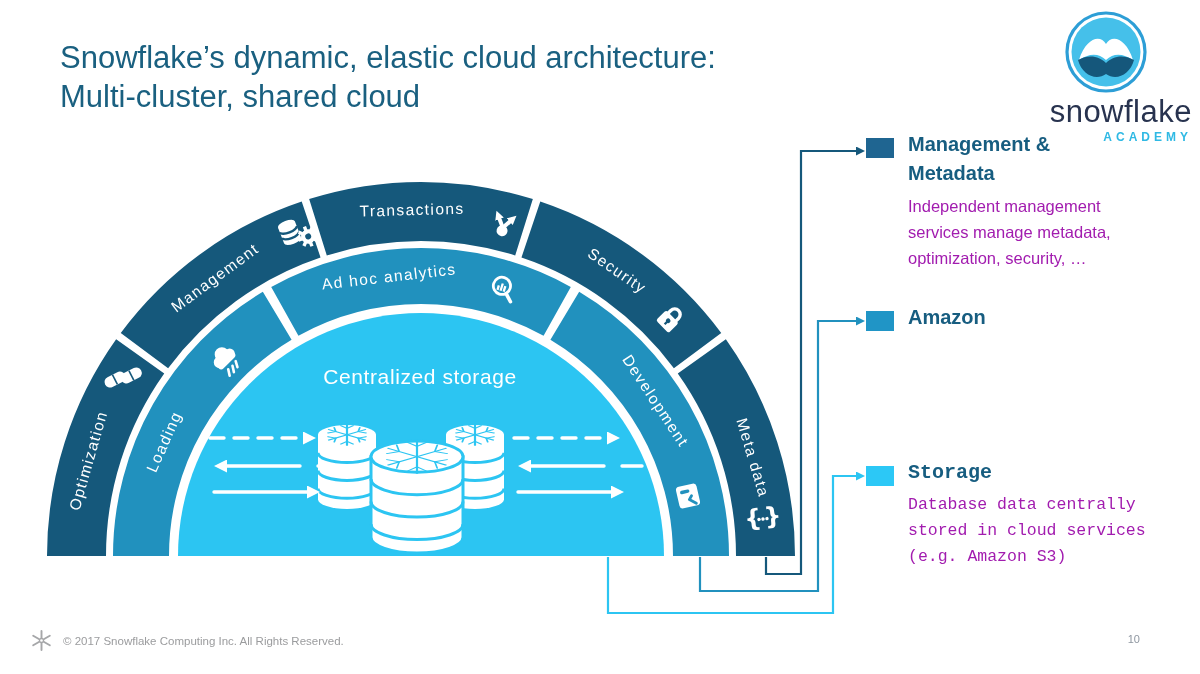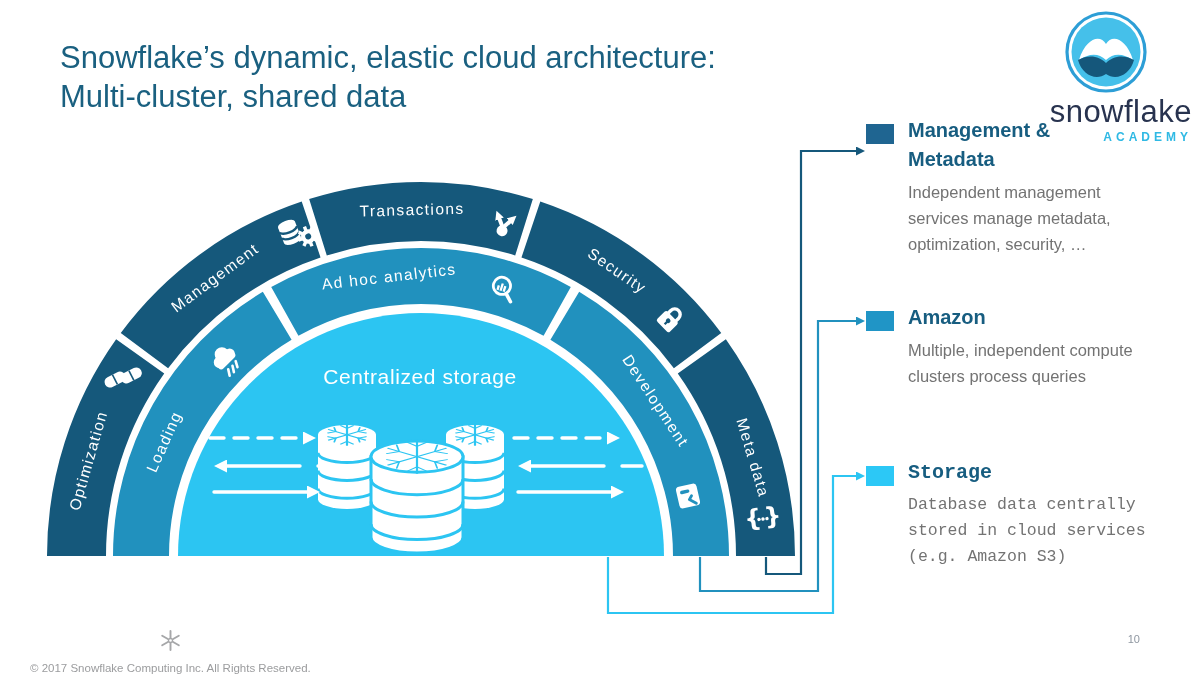--- a/index.html
+++ b/index.html
@@ -21,36 +21,36 @@
   .ring-label{fill:#ffffff;font-size:15.5px;letter-spacing:1.4px;text-anchor:middle;dominant-baseline:middle;
               font-family:"Liberation Sans",sans-serif;}
   .center-label{fill:#ffffff;font-size:21px;letter-spacing:.6px;text-anchor:middle;font-family:"Liberation Sans",sans-serif;}
   .conn{fill:none;stroke-width:2.2px;}
   
   .legend-item{position:absolute;left:866px;width:330px;}
   .lg-swatch{position:absolute;left:0;top:8px;width:28px;height:20px;}
   .lg-body{margin-left:42px;}
   .lg-title{font-size:20px;font-weight:700;color:#175D80;line-height:29px;}
   .lg-title.two-line{max-width:190px;}
-  .lg-desc{font-size:16.5px;color:#737373;line-height:26px;margin-top:5px;}
-  #legend-item-0{top:116px;} #legend-item-0 .lg-desc{width:238px;}
+  .lg-desc{font-size:16.5px;color:#a21caf;line-height:26px;margin-top:5px;}
+  #legend-item-0{top:130px;} #legend-item-0 .lg-desc{width:238px;}
   #legend-item-1{top:303px;} #legend-item-1 .lg-desc{width:276px;}
   #legend-item-2{top:458px;font-family:Liberation Mono, monospace;} #legend-item-2 .lg-desc{width:276px;}
   
   .footer{position:absolute;left:30px;top:629px;display:flex;align-items:center;gap:10px;
-          color:#9B9C9E;font-size:11.5px;flex-direction:column;}
+          color:#9B9C9E;font-size:11.5px;}
   .page-num{position:absolute;left:1100px;top:633px;width:40px;text-align:right;
             color:#8E96A0;font-size:11px;}
 </style>
 </head>
 <body>
 
 <div class="slide-title">
   <div>Snowflake’s dynamic, elastic cloud architecture:</div>
-  <div>Multi-cluster, shared data</div>
+  <div>Multi-cluster, shared cloud</div>
 </div>
 
 <div class="logo">
   <svg class="logo-mark" width="84" height="84" viewBox="0 0 84 84">
     <circle cx="42" cy="42" r="39" fill="#ffffff" stroke="#2D9ED6" stroke-width="3.2"></circle>
     <circle cx="42" cy="42" r="34.5" fill="#45C0EA"></circle>
     <path d="M15,50 C22,28 36,24 42,34 C48,24 62,28 69,50 C60,44 50,42 42,50 C34,42 24,44 15,50 Z" fill="#ffffff"></path>
     <path d="M14,50 C25,44 35,46 42,53 C49,46 59,44 70,50 C66,65 52,71 42,64 C32,71 18,65 14,50 Z" fill="#15577B"></path>
   </svg>
   <div class="logo-word">snowflake</div>
@@ -290,21 +290,20 @@
   <div class="lg-swatch" style="background: rgb(31, 101, 145);"></div>
   <div class="lg-body">
     <div class="lg-title two-line">Management &amp; Metadata</div>
     <div class="lg-desc">Independent management services manage metadata, optimization, security, …</div>
   </div>
 </div>
 <div class="legend-item" id="legend-item-1">
   <div class="lg-swatch" style="background: rgb(32, 149, 198);"></div>
   <div class="lg-body">
     <div class="lg-title">Amazon</div>
-    <div class="lg-desc">Multiple, independent compute clusters process queries</div>
   </div>
 </div>
 <div class="legend-item" id="legend-item-2">
   <div class="lg-swatch" style="background: rgb(44, 200, 246);"></div>
   <div class="lg-body">
     <div class="lg-title">Storage</div>
     <div class="lg-desc">Database data centrally stored in cloud services (e.g. Amazon S3)</div>
   </div>
 </div>
 

